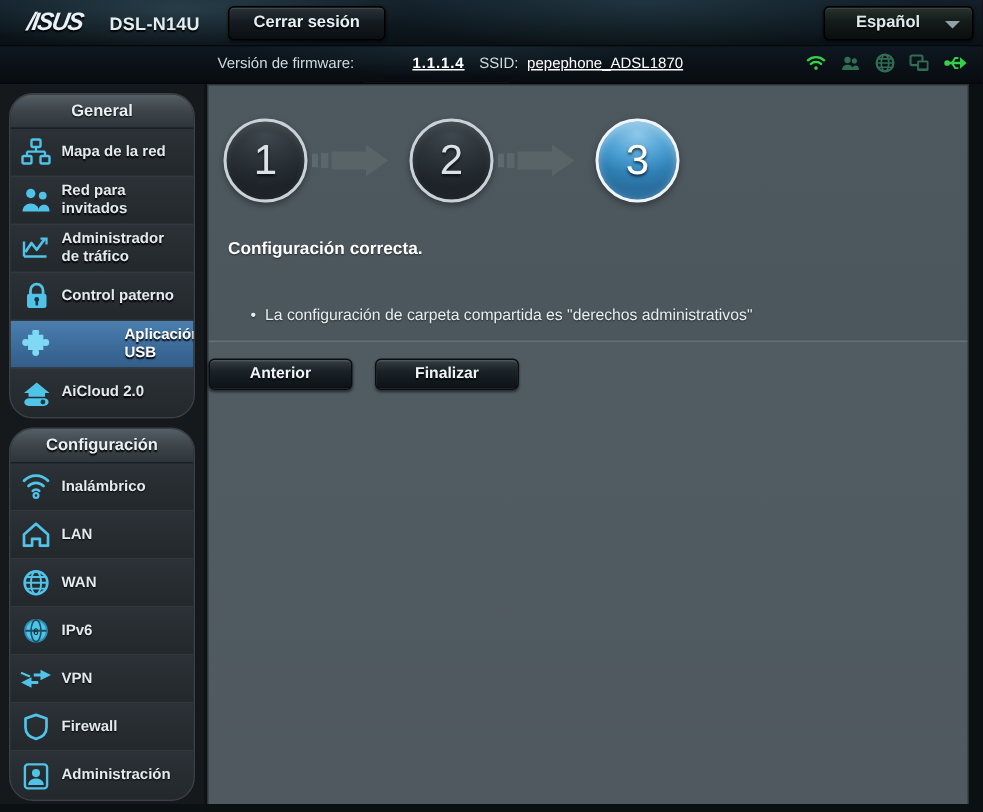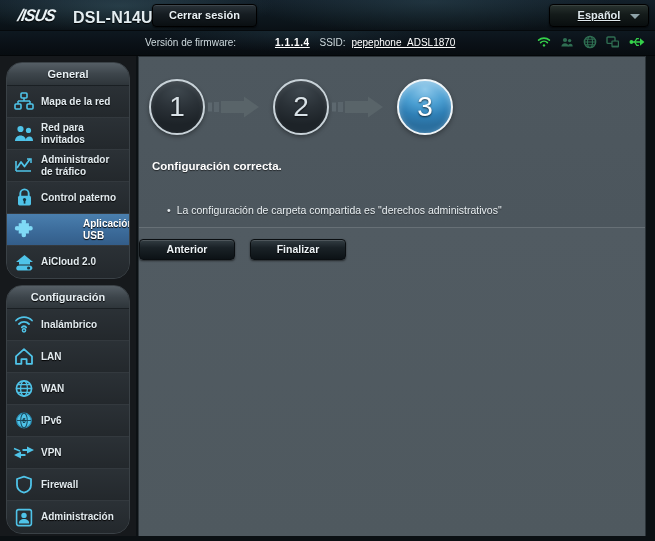--- a/index.html
+++ b/index.html
@@ -31,21 +31,21 @@
     font-weight: bold;
     font-style: italic;
     color: #e9f2f6;
     letter-spacing: -1px;
     transform: skewX(-10deg) scaleY(1.05);
     text-shadow: 0 1px 1px #000;
   }
   .model-name {
     position: absolute;
     left: 73px; top: 9px;
-    font-size: 16px;
+    font-size: 12px;
     font-weight: bold;
     color: #e4eef2;
     letter-spacing: .2px;
     text-shadow: 0 1px 1px #000;
   }
 
   .hdr-btn {
     position: absolute;
     top: 4px;
     height: 23px;
@@ -69,29 +69,28 @@
     right: 6px; top: 4px;
     width: 100px; height: 23px;
     border: 1px solid #000;
     border-radius: 4px;
     background: linear-gradient(180deg, #28322f 0%, #141b1a 45%, #090e0f 100%);
     box-shadow: inset 0 1px 0 rgba(255,255,255,.09), 0 1px 2px rgba(0,0,0,.6);
     cursor: pointer;
   }
   .lang-label {
     position: absolute;
-    left: 7px; top: 0;
+    left: 0; top: 0;
     width: 84px;
     line-height: 21px;
     text-align: center;
     font-size: 11px;
     font-weight: bold;
     color: #dfe9ed;
     text-shadow: 0 1px 1px #000;
-    text-decoration: underline;
   }
   .lang-caret {
     position: absolute;
     right: 8px; top: 9px;
     width: 0; height: 0;
     border-left: 5px solid transparent;
     border-right: 5px solid transparent;
     border-top: 5px solid #8fa3a8;
   }
 

